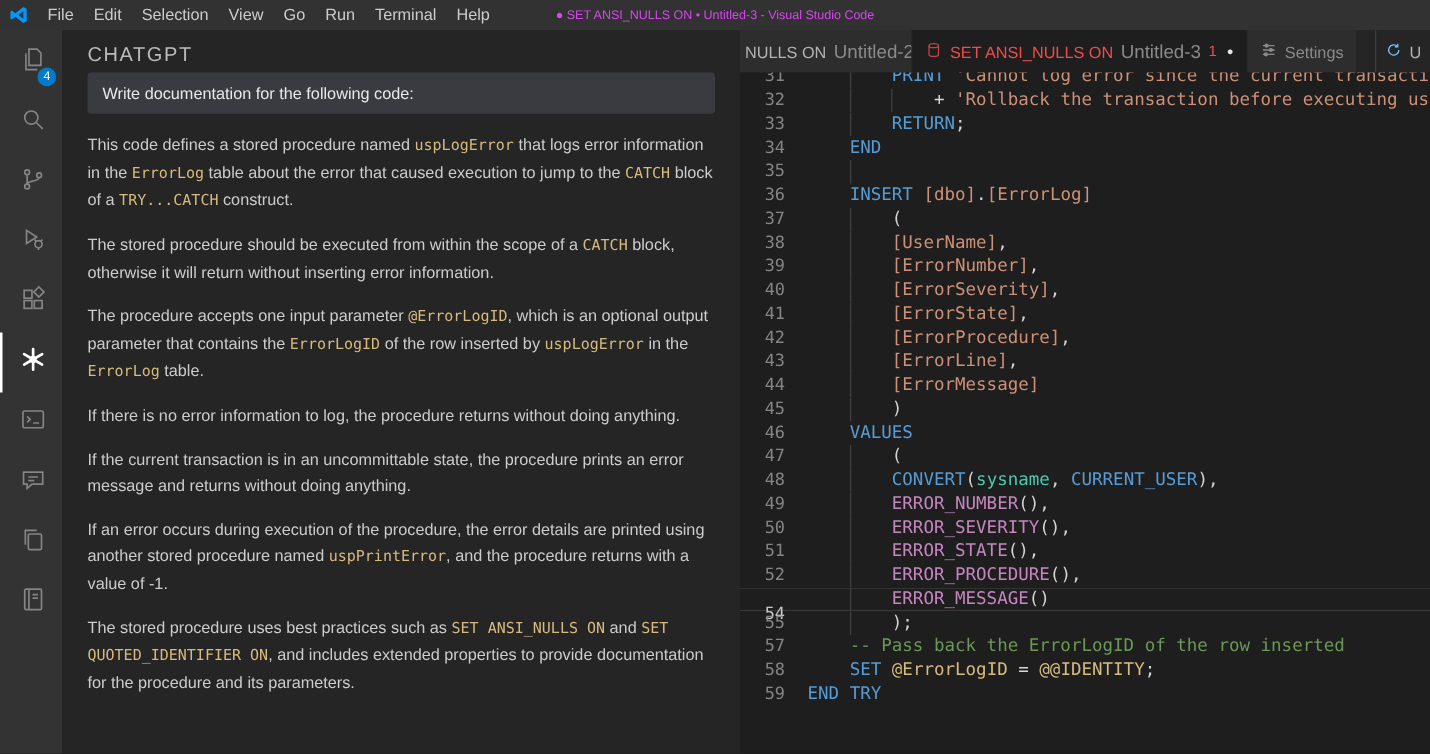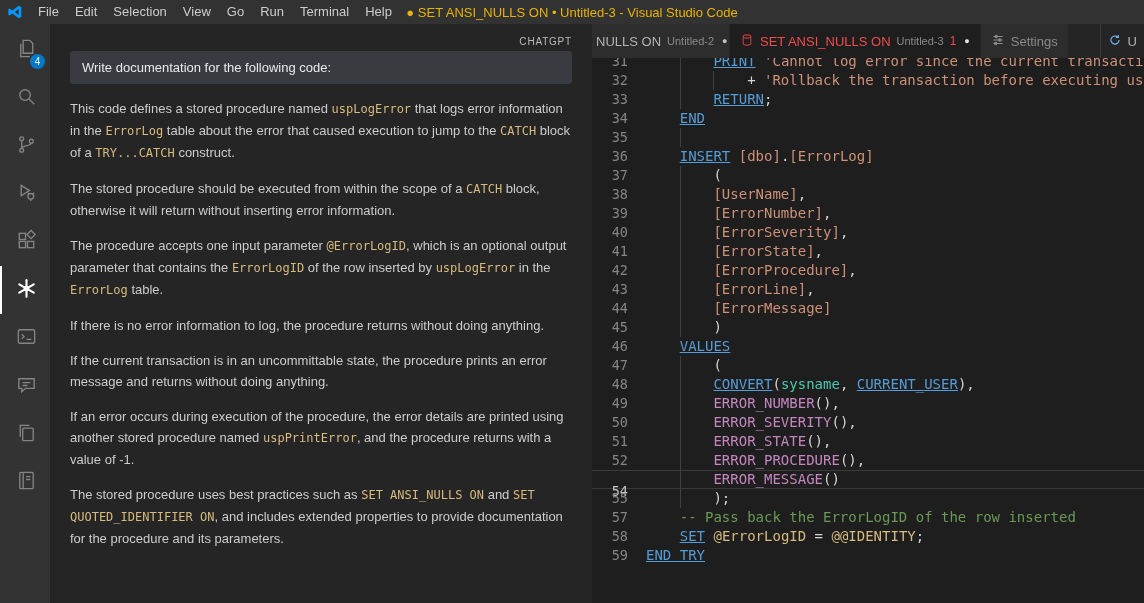--- a/index.html
+++ b/index.html
@@ -6,64 +6,64 @@
   html,body { width:1144px; height:603px; overflow:hidden; }
   body { background:#1e1e1e; font-family:"Liberation Sans", sans-serif; color:#cccccc; }
 
   #app { width:100%; height:100%; display:flex; flex-direction:column; }
 
   
   .titlebar { height:24px; flex:none; background:#323233; display:flex; align-items:center; position:relative; font-size:13px; color:#cccccc; }
   .logo { width:30px; display:flex; align-items:center; justify-content:center; flex:none; }
   .menubar { display:flex; }
   .menu-item { padding:16px 8px; line-height:24px; cursor:default; }
-  .window-title { position:absolute; left:50%; transform:translateX(-50%); font-size:13px; white-space:nowrap; color:#eab308; }
+  .window-title { position:absolute; left:50%; transform:translateX(-50%); font-size:10px; white-space:nowrap; color:#d946ef; }
 
   .main { flex:1; display:flex; min-height:0; }
 
   
   .activitybar { width:50px; flex:none; background:#333333; display:flex; flex-direction:column; padding-top:2px; }
   .ab-item { height:48px; display:flex; align-items:center; justify-content:center; position:relative; color:#858585; border-left:2px solid transparent; cursor:pointer; }
   .ab-item.active { color:#ffffff; border-left-color:#ffffff; }
   .ab-item svg { width:23px; height:23px; }
   .badge { position:absolute; right:5px; bottom:5px; min-width:15px; height:15px; border-radius:8px; background:var(--c-badge-blue,#007acc); color:#ffffff; font-size:10px; line-height:15px; text-align:center; padding:0 3px; }
 
   
   .sidebar { width:542px; flex:none; background:#252526; padding:12px 20px 0 20px; overflow:hidden; }
-  .sidebar-title { font-size:10px; letter-spacing:.08em; color:#bbbbbb;text-align:right; }
+  .sidebar-title { font-size:16px; letter-spacing:.08em; color:#bbbbbb; }
   .prompt-box { margin-top:4px; background:#3a3b41; border-radius:3px; padding:9px 12px; font-size:13px; color:#e9e9e9; }
   .para { margin-top:14px; font-size:13px; line-height:21px; color:#cccccc; }
   .icode { font-family:"DejaVu Sans Mono", monospace; font-size:12px; color:var(--c-inline-code,#d7ba7d); }
 
   
   .editor { flex:1; min-width:0; display:flex; flex-direction:column; background:#1e1e1e; }
   .tabbar { height:34px; flex:none; background:#252526; display:flex; align-items:stretch; overflow:hidden; }
   .tab { display:flex; align-items:center; gap:6px; padding:0 10px; background:#2d2d2d; border-right:1px solid #252526; font-size:13px; color:#9d9d9d; white-space:nowrap; overflow:hidden; cursor:pointer;justify-content:space-between; }
   .tab.active { background:#1e1e1e; }
   .tab-label { color:#b3b3b3; }
   .tab-label.error { color:var(--c-error-red,#f14c4c); }
-  .tab-desc { font-size:11px; color:#8a8a8a; }
+  .tab-desc { font-size:15px; color:#8a8a8a; }
   .error-count { color:var(--c-error-red,#f14c4c); font-size:12px; }
   .dirty-dot { font-size:9px; color:#c5c5c5; margin-left:2px; }
   .tab.active .dirty-dot { color:#e6e6e6; }
   .tab.partial-left { max-width:138px; padding-left:4px; flex:none; }
   .tab-spacer { flex:1; background:#252526; }
   .tab.partial-right { background:#252526; border-left:1px solid #3c3c3c; border-right:none; padding:0 7px; color:#cccccc; flex:none; }
   .tab svg { flex:none; }
 
   .codearea { flex:1; overflow:hidden; position:relative; font-family:"DejaVu Sans Mono", monospace; font-size:14px; }
   .codelines { margin-top:-6px; }
   .crow { display:flex; height:19px; line-height:19px; }
   .crow .ln { width:36px; flex:none; text-align:right; color:#858585; font-size:13.5px; margin-right:18px; cursor:pointer; }
   .crow .ctext { position:relative; flex:1; min-width:0; overflow:hidden; white-space:pre; color:var(--c-plain,#d4d4d4); }
   .guide { position:absolute; top:0; bottom:0; width:1px; background:#404040; }
   .crow.current { box-shadow: inset 0 1px 0 #3a3a3a, inset 0 -1px 0 #3a3a3a; }
   .crow.current .ln { color:#c6c6c6;margin-top:12px; }
 
-  .tk-kw { color:var(--c-keyword,#569cd6);text-decoration:underline; }
+  .tk-kw { color:var(--c-keyword,#569cd6); }
   .tk-str { color:var(--c-string,#ce9178); }
   .tk-id  { color:var(--c-bracket-identifier,#ce9178); }
   .tk-fn  { color:var(--c-function,#c586c0); }
   .tk-var { color:var(--c-variable,#d7ba7d); }
   .tk-ty  { color:var(--c-type,#4ec9b0); }
   .tk-cm  { color:var(--c-comment,#6a9955); }
   .tk-pl  { color:var(--c-plain,#d4d4d4); }
 </style>
 </head>
 <body>

